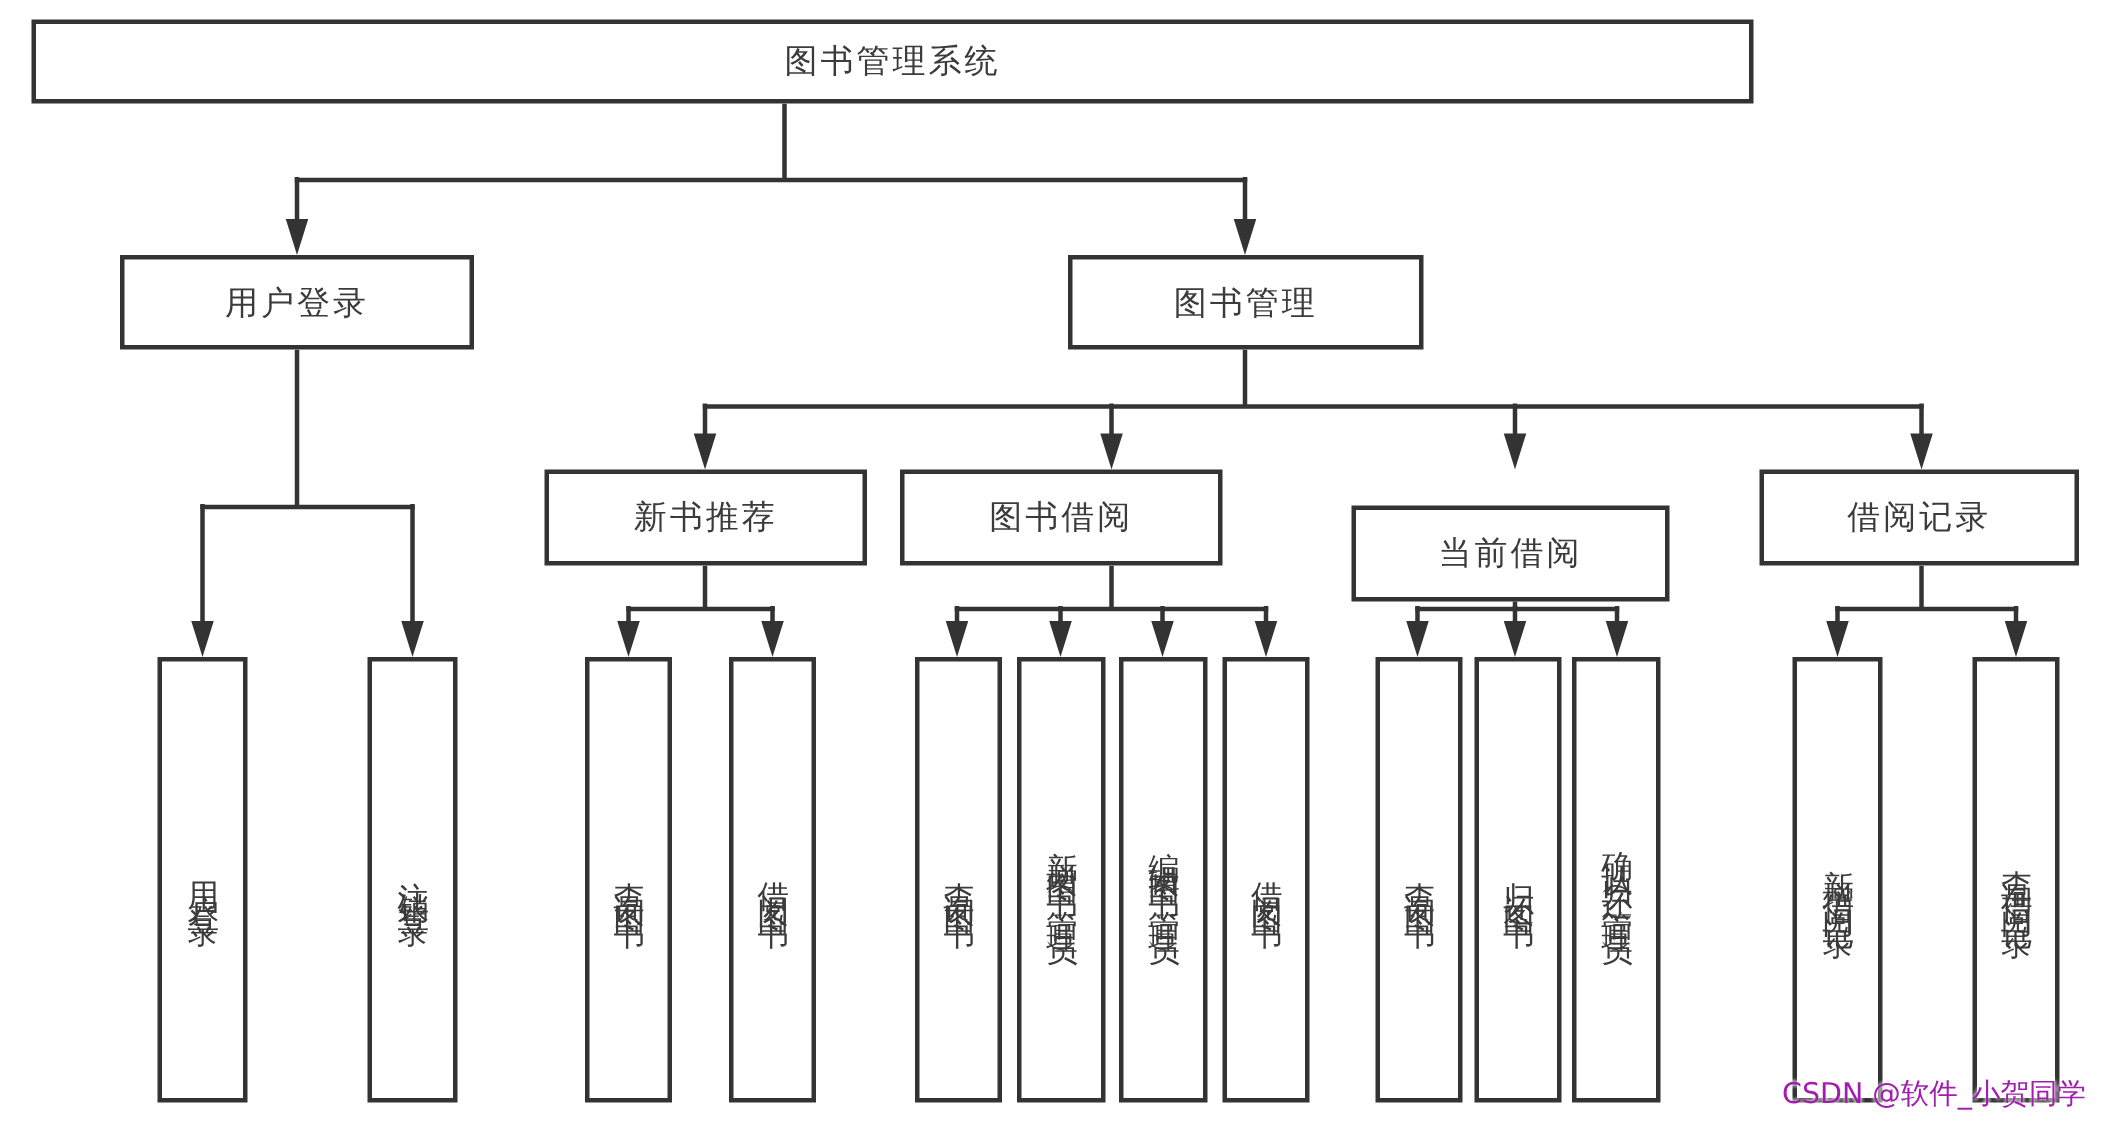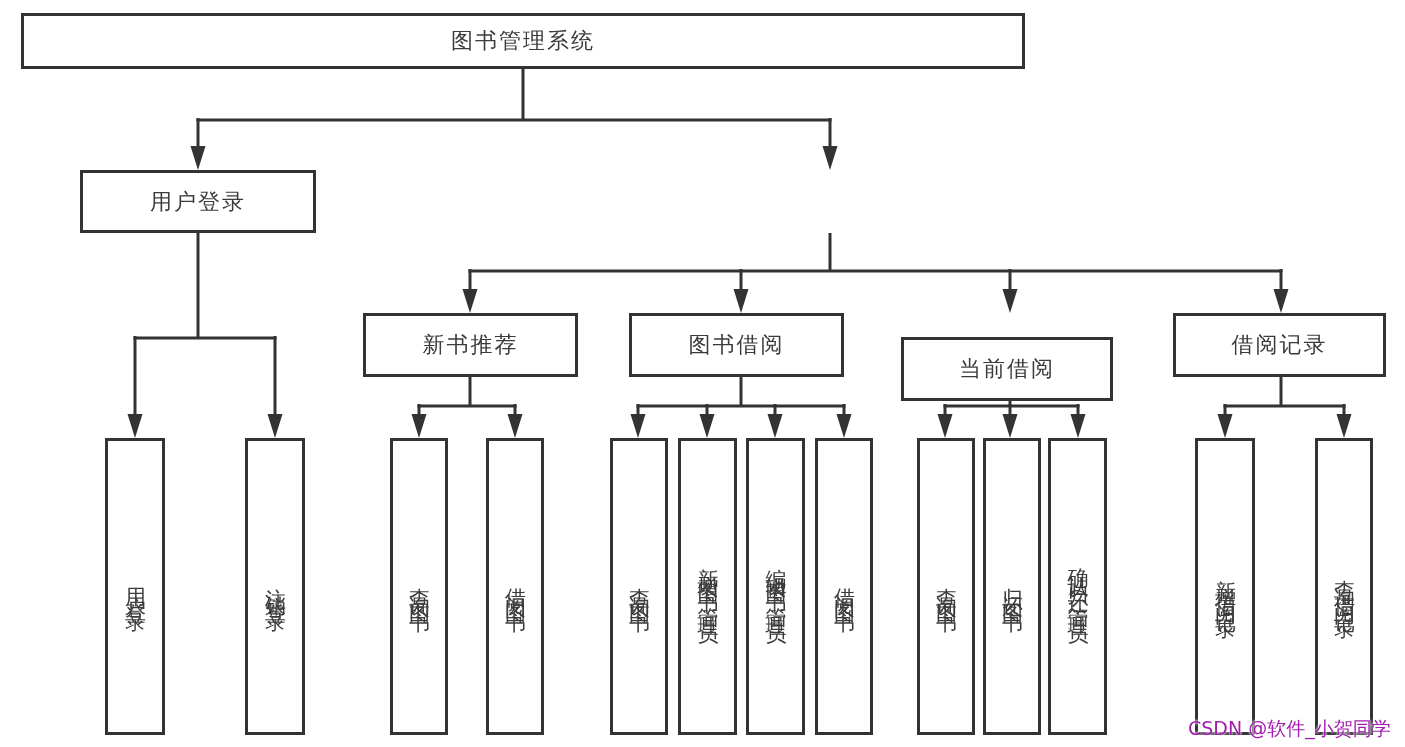--- a/index.html
+++ b/index.html
@@ -20,25 +20,25 @@
     color:#3b3b3b;z-index:2;
   }
   .node.h{font-size:22px;letter-spacing:2px;}
   .node.v{font-size:21px;}
   .node.v .lbl{
     writing-mode:vertical-rl;
     line-height:1;
     letter-spacing:0.38em;
   }
   
-  #n-root{left:21px;top:13px;width:1004px;height:56px;justify-content:center;}
+  #n-root{left:21px;top:13px;width:1148px;height:56px;justify-content:center;}
   #n-l2a{left:80px;top:170px;width:236px;height:63px;}
   #n-l2b{left:712px;top:170px;width:237px;height:63px;}
   #n-l3a{left:363px;top:313px;width:215px;height:64px;}
-  #n-l3b{left:629px;top:313px;width:215px;height:64px;}
+  #n-l3b{left:600px;top:313px;width:215px;height:64px;}
   #n-l3c{left:901px;top:313px;width:212px;height:64px;margin-top:24px;}
   #n-l3d{left:1173px;top:313px;width:213px;height:64px;}
   .lvl4{top:438px;height:297px;}
   #n-a1{left:105px;width:60px;}
   #n-a2{left:245px;width:60px;}
   #n-b1{left:390px;width:58px;}
   #n-b2{left:486px;width:58px;}
   #n-c1{left:610px;width:58px;}
   #n-c2{left:678px;width:59px;}
   #n-c3{left:746px;width:59px;}
@@ -136,20 +136,23 @@
     </g>
   </svg>
 
   <div class="node h" id="n-root">
     <span class="lbl">图书管理系统</span>
   </div>
 
   <div class="node h" id="n-l2a">
     <span class="lbl">用户登录</span>
   </div>
+  <div class="node h" id="n-l2b">
+    <span class="lbl">图书管理</span>
+  </div>
 
   <div class="node h" id="n-l3a">
     <span class="lbl">新书推荐</span>
   </div>
   <div class="node h" id="n-l3b">
     <span class="lbl">图书借阅</span>
   </div>
   <div class="node h" id="n-l3c">
     <span class="lbl">当前借阅</span>
   </div>

